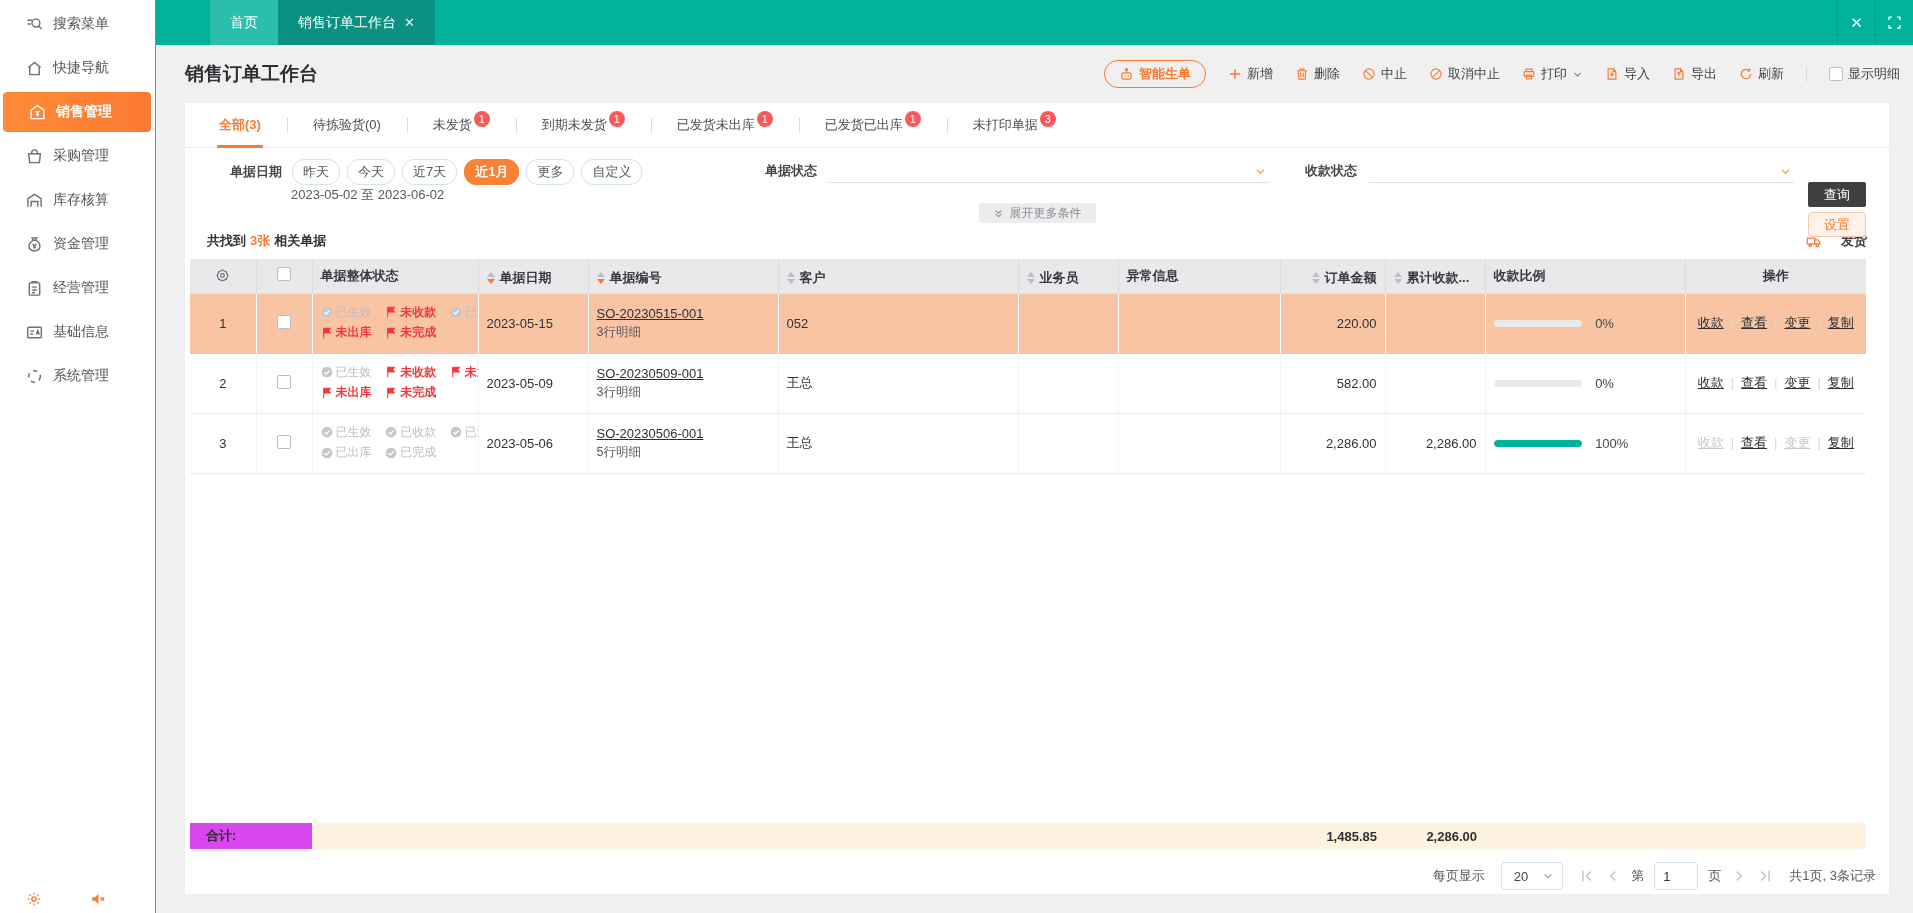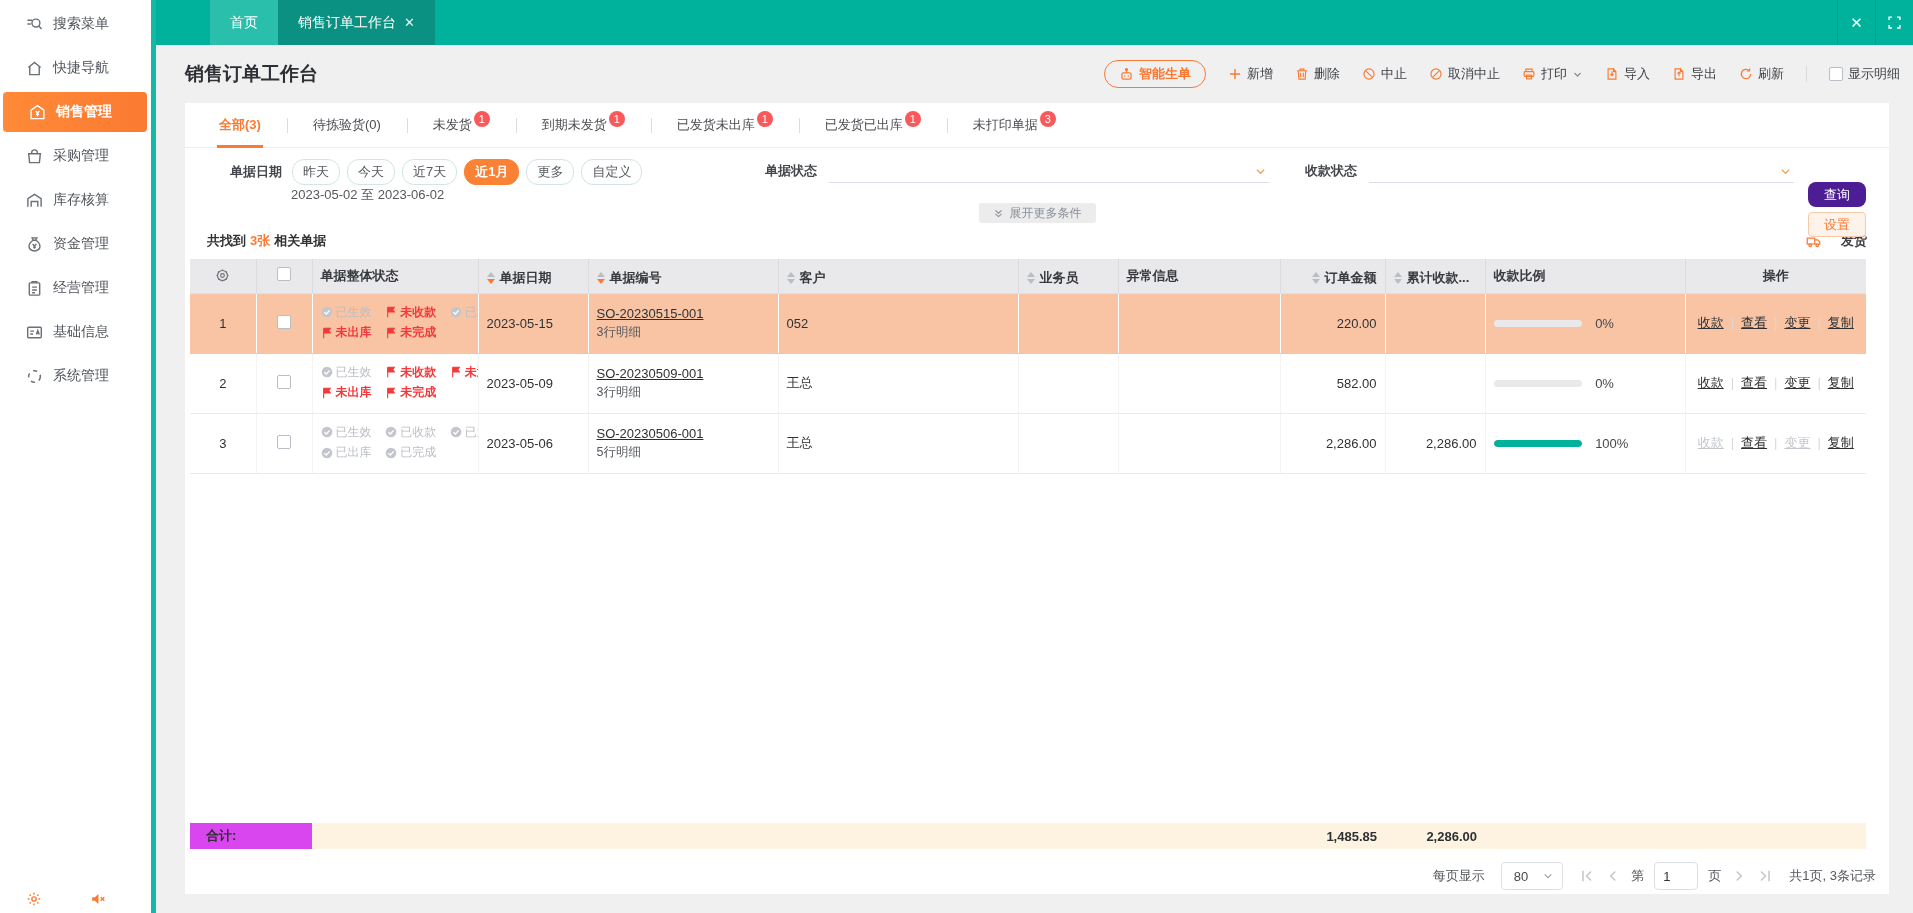--- a/index.html
+++ b/index.html
@@ -2,21 +2,21 @@
 <html><head>
 <meta charset="utf-8">
 <style>
   * { margin:0; padding:0; box-sizing:border-box; }
   html,body { width:1913px; height:913px; overflow:hidden;
     font-family:"Liberation Sans","DejaVu Sans",sans-serif; background:#f0f0f0; color:#303133; }
   svg { display:block; }
 
   
   .sidebar { position:absolute; left:0; top:0; width:156px; height:913px; background:#fff;
-    border-right:5px solid #14b8a6; z-index:5; }
+    border-right:1px solid #14b8a6; z-index:5; }
   .side-item { display:flex; align-items:center; gap:10px; height:40px; margin:4px 4px 4px 0;
     padding-left:26px; font-size:14px; color:#50555c; cursor:pointer; }
   .side-item .ic { color:#6b7078; }
   .side-item.active { background:linear-gradient(90deg,#ff8a37,#fb7a33); color:#fff; border-radius:4px;
     margin-left:3px; font-weight:bold; }
   .side-item.active .ic { color:#fff; }
   .side-foot { position:absolute; bottom:2px; left:0; width:156px; display:flex; align-items:center;
     gap:48px; padding-left:26px; color:#fb7a33; height:24px; }
 
   
@@ -62,22 +62,22 @@
   .pills { display:flex; gap:7px; }
   .pill { border:1px solid #cfe6e2; border-radius:12px; padding:3px 10px; color:#55585e; cursor:pointer; background:#fff; }
   .pill.active { background:#fb8235; border-color:#fb8235; color:#fff; font-weight:bold; }
   .date-range { position:absolute; left:106px; top:38px; color:#55585e; }
   .fselect { position:absolute; top:11px; display:flex; }
   .fselect .flabel { font-weight:bold; color:#44474c; margin-right:12px; padding-top:3px; }
   .uline { border-bottom:1px solid #dcdfe6; position:relative; height:24px; }
   .uline .chev { position:absolute; right:2px; top:6px; color:#f0a35e; }
   .sel-status { left:580px; } .sel-status .uline { width:440px; }
   .sel-pay { left:1120px; } .sel-pay .uline { width:425px; }
-  .btn-query { position:absolute; right:23px; top:34px; width:58px; height:25px; background:#4c1d95; color:#fff;
-    border-radius:8px; display:flex; align-items:center; justify-content:center; font-size:13px; cursor:pointer; }
+  .btn-query { position:absolute; right:23px; top:34px; width:58px; height:25px; background:#404040; color:#fff;
+    border-radius:2px; display:flex; align-items:center; justify-content:center; font-size:13px; cursor:pointer; }
   .btn-setting { position:absolute; right:23px; top:64px; width:58px; height:25px; background:#fdf3ea;
     border:1px solid #f6c9a8; color:#fb7a33; border-radius:4px; display:flex; align-items:center; justify-content:center;
     font-size:13px; cursor:pointer; }
   .expand-row { height:20px; display:flex; justify-content:center; }
   .expand-pill { background:#ececec; border-radius:3px; padding:2px 14px; font-size:12px; color:#8a8f99;
     display:flex; align-items:center; gap:6px; cursor:pointer; }
 
   
   .found-row { height:36px; display:flex; align-items:center; padding:0 22px; font-size:13px; font-weight:bold; color:#303133; }
   .found-count { color:#fb7a33; margin:0 4px; }
@@ -769,21 +769,21 @@
           <td></td>
               <td></td>
         </tr>
       </tbody>
         </table>
     </div>
 
     <div class="pager">
       <span>每页显示</span>
       <div class="per-sel">
-        <span>80</span>
+        <span>20</span>
         <span class="chev">
           <svg width="12" height="12" viewBox="0 0 18 18" fill="none" stroke="currentColor" stroke-width="1.8">
               <path d="M4 6.5 L9 11.5 L14 6.5"></path>
             </svg>
         </span>
       </div>
       <div class="pg-group">
         <span class="pg-ic">
           <svg width="16" height="16" viewBox="0 0 18 18" fill="none" stroke="currentColor" stroke-width="1.7">
               <path d="M4.5 3 V15 M13.5 4 L8.5 9 L13.5 14"></path>

